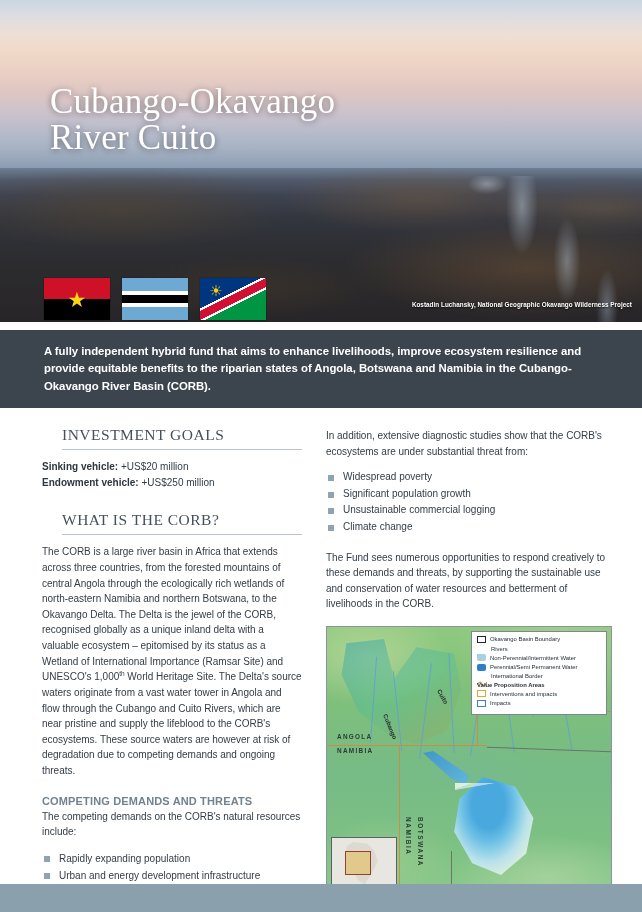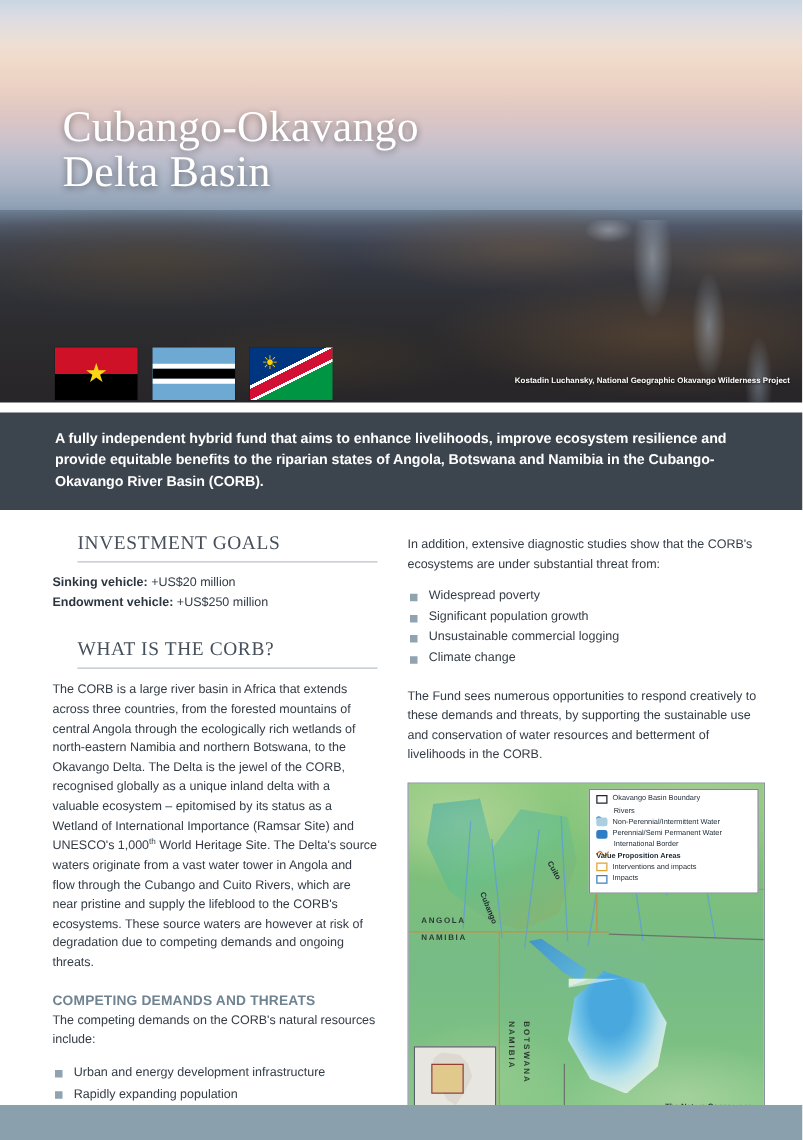--- a/index.html
+++ b/index.html
@@ -236,21 +236,21 @@
 <div class="page">
 
   <div class="hero">
     <div class="sky"></div>
     <div class="land"></div>
     <div class="land-tex"></div>
     <div class="riverband"></div>
 
     <div class="hero-title">
       <span class="l1">Cubango-Okavango</span>
-      <span class="l2">Delta Basin</span>
+      <span class="l2">River Cuito</span>
     </div>
 
     <div class="flags">
       <div class="flag flag-ao">
         <span class="emblem">★</span>
       </div>
       <div class="flag flag-bw">
         <span class="st-w" style="top:13px;height:4px;"></span>
         <span class="st-b" style="top:17px;height:8px;"></span>
         <span class="st-w" style="top:25px;height:4px;"></span>
@@ -281,22 +281,22 @@
           <b>Endowment vehicle:</b><span> +US$250 million</span>
         </div>
       </div>
 
       <h2 class="sec sec-gap">WHAT IS THE CORB?</h2>
       <p class="body"><span>The CORB is a large river basin in Africa that extends across three countries, from the forested mountains of central Angola through the ecologically rich wetlands of north-eastern Namibia and northern Botswana, to the Okavango Delta. The Delta is the jewel of the CORB, recognised globally as a unique inland delta with a valuable ecosystem – epitomised by its status as a Wetland of International Importance (Ramsar Site) and UNESCO's 1,000</span><sup>th</sup><span> World Heritage Site. The Delta's source waters originate from a vast water tower in Angola and flow through the Cubango and Cuito Rivers, which are near pristine and supply the lifeblood to the CORB's ecosystems. These source waters are however at risk of degradation due to competing demands and ongoing threats.</span></p>
 
       <h3 class="subsec">COMPETING DEMANDS AND THREATS</h3>
       <p class="body" style="margin-top:2px">The competing demands on the CORB's natural resources include:</p>
       <ul class="bul">
+        <li>Rapidly expanding population</li>
         <li>Urban and energy development infrastructure</li>
-        <li>Rapidly expanding population</li>
         <li>Significant planned water extraction</li>
         <li>Unsustainable commercial agriculture</li>
       </ul>
     </div>
 
     <div class="col-right">
       <p class="body" style="margin-top:2px">In addition, extensive diagnostic studies show that the CORB's ecosystems are under substantial threat from:</p>
       <ul class="bul tight">
         <li>Widespread poverty</li>
         <li>Significant population growth</li>

